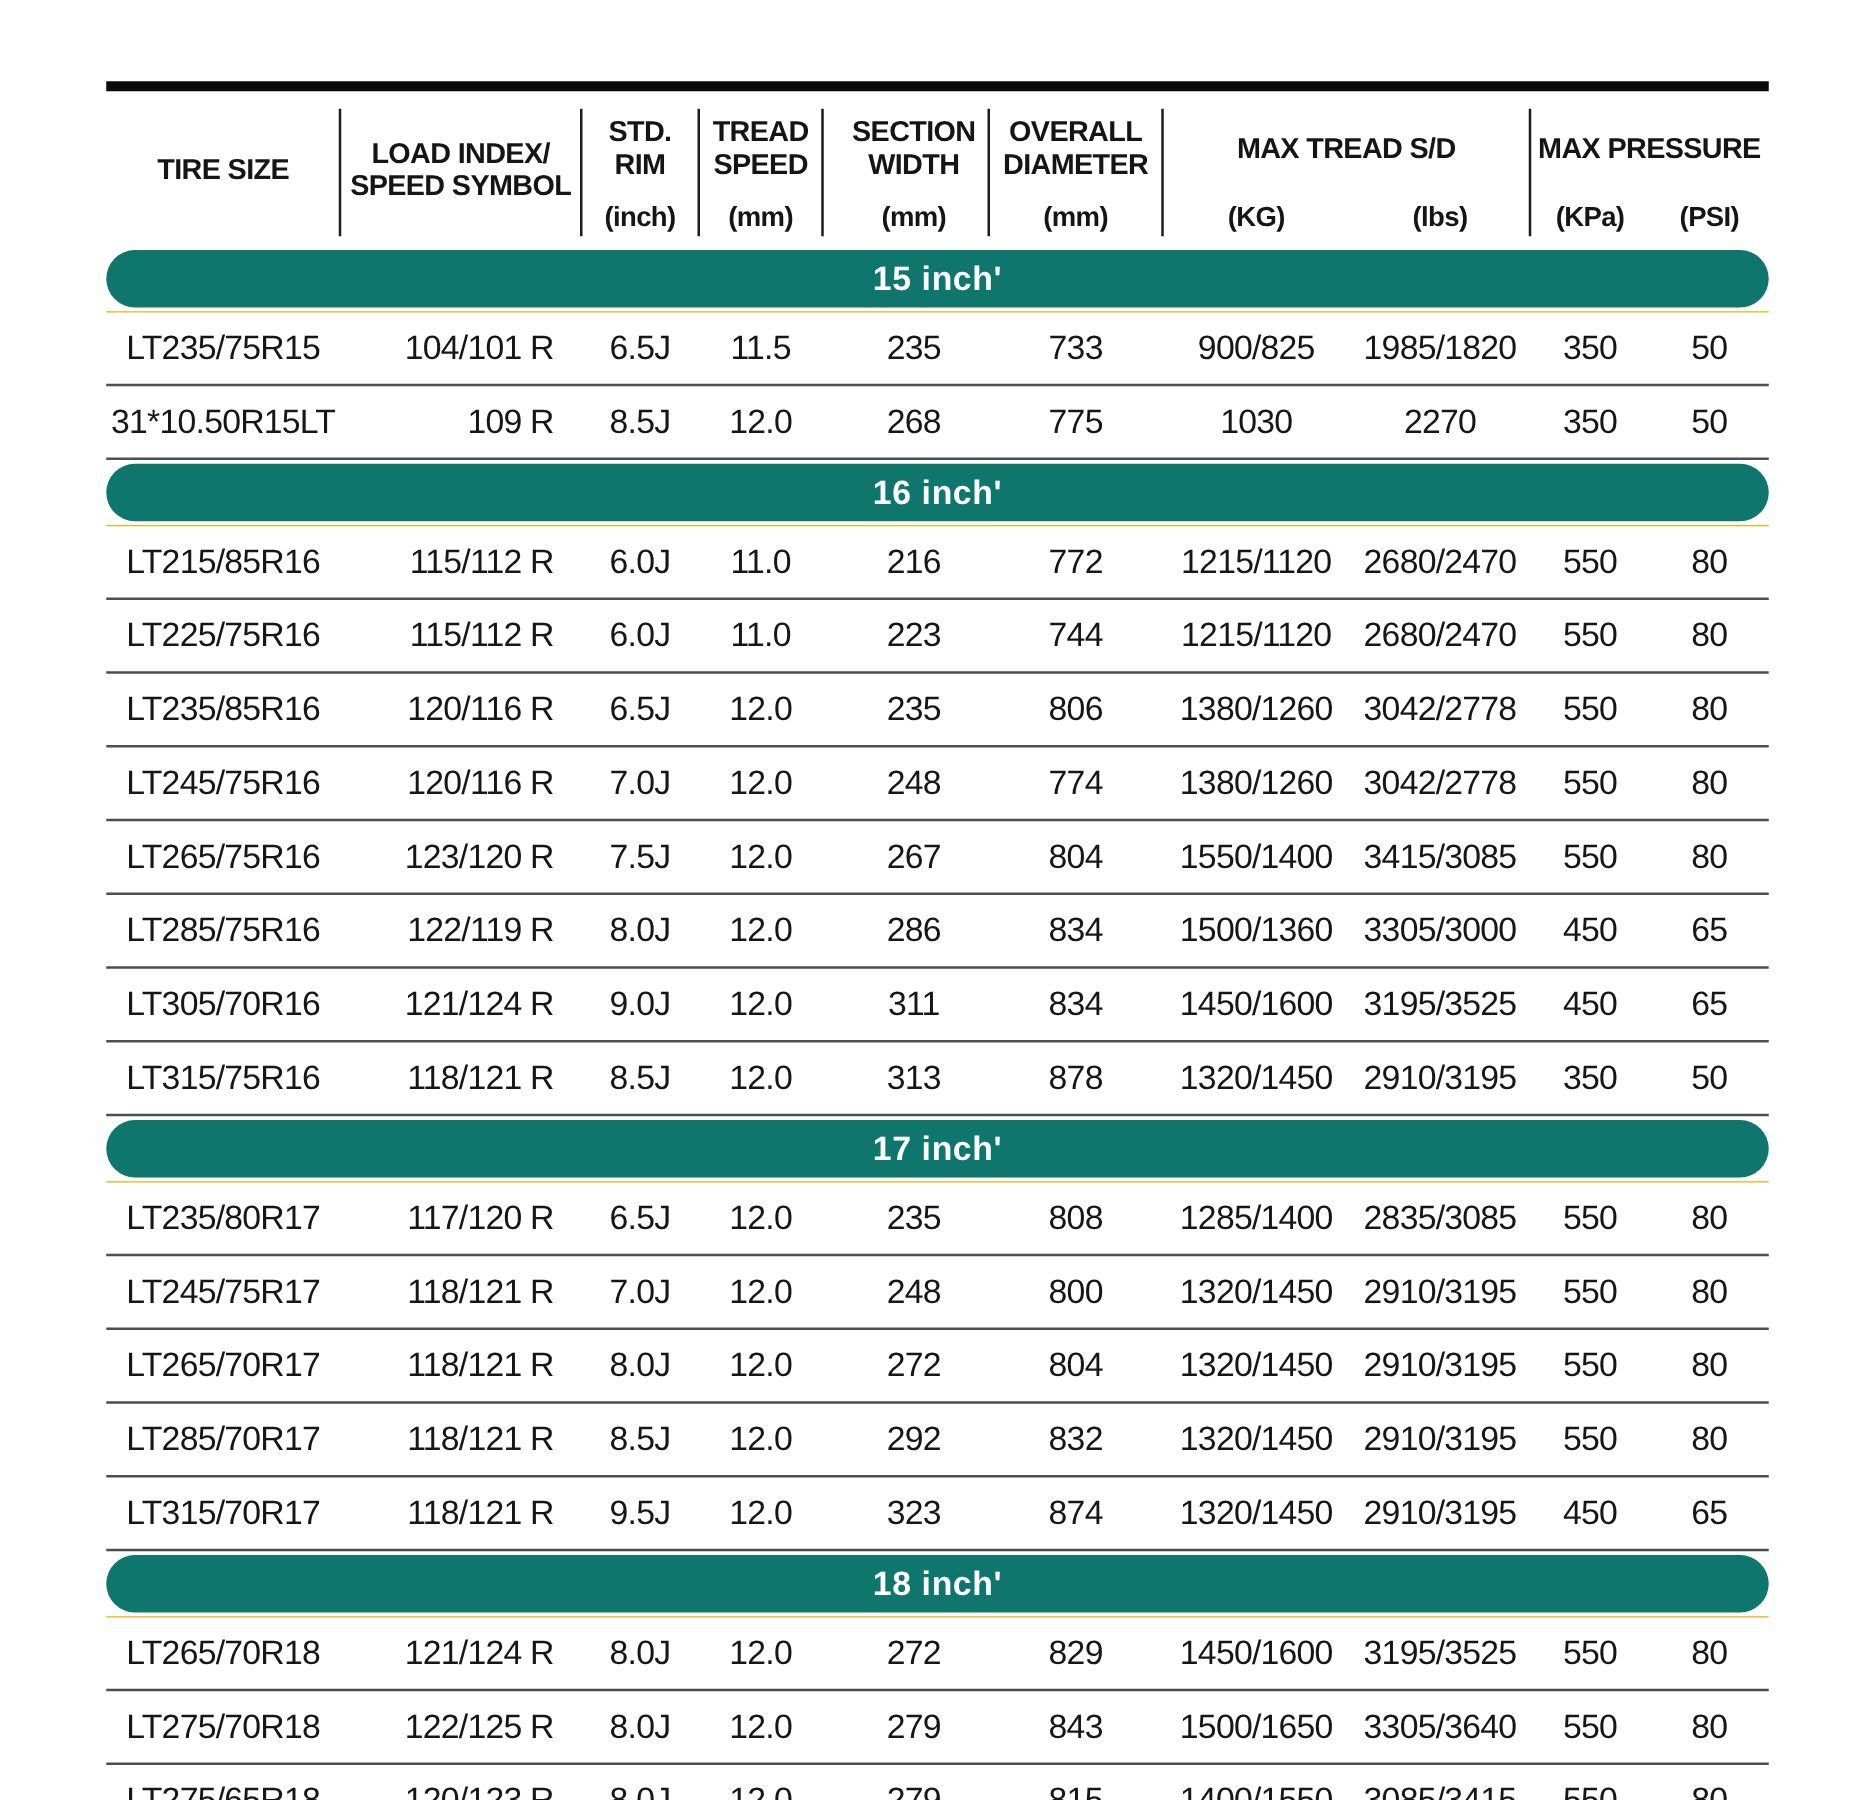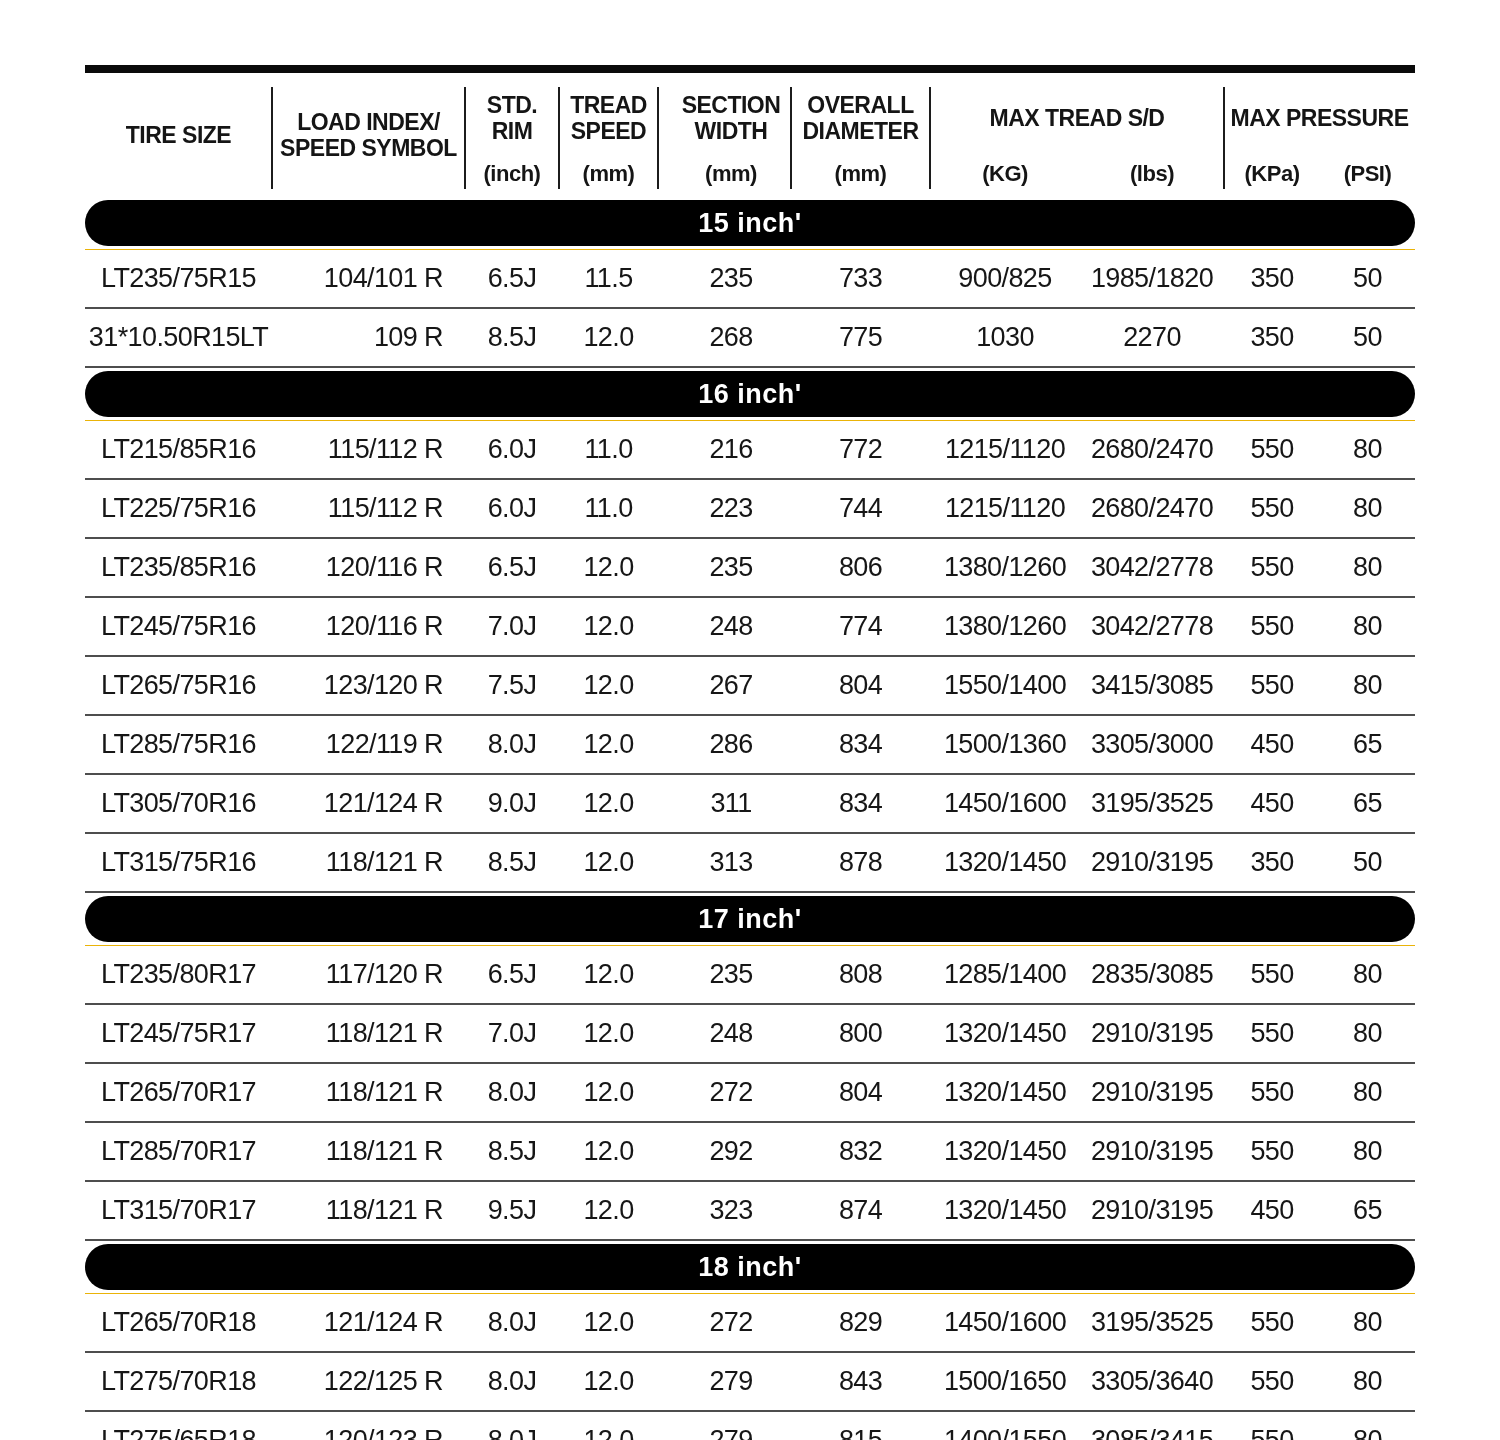--- a/index.html
+++ b/index.html
@@ -19,21 +19,21 @@
   }
   .th .labels{flex:1;display:flex;flex-direction:column;justify-content:center;gap:1px;}
   .th .labels span{font-size:23px;font-weight:700;letter-spacing:-0.5px;line-height:1.08;}
   .th .units{display:flex;height:34px;align-items:center;}
   .th .units span{font-size:22px;font-weight:600;letter-spacing:-0.5px;}
   .th .units.single span{flex:1;text-align:center;}
   .th .units .u{text-align:center;box-sizing:border-box;}
 
   
   .pill{
-    height:46px;margin:3px 0;border-radius:24px;background:#000000;color:#ffffff;
+    height:46px;margin:3px 0;border-radius:24px;background:#0f766e;color:#ffffff;
     display:flex;align-items:center;justify-content:center;
     font-size:27px;font-weight:700;letter-spacing:0.5px;
   }
   .rows{border-top:1px solid #eab308;}
   .row{display:flex;height:57px;align-items:center;border-bottom:2px solid #4e4e4e;}
   .section:last-child .row:last-child{border-bottom:none;}
   .cell{box-sizing:border-box;text-align:center;font-size:27px;letter-spacing:-0.6px;color:#161616;}
   .cell.align-right{text-align:right;padding-right:22px;}
 
   

